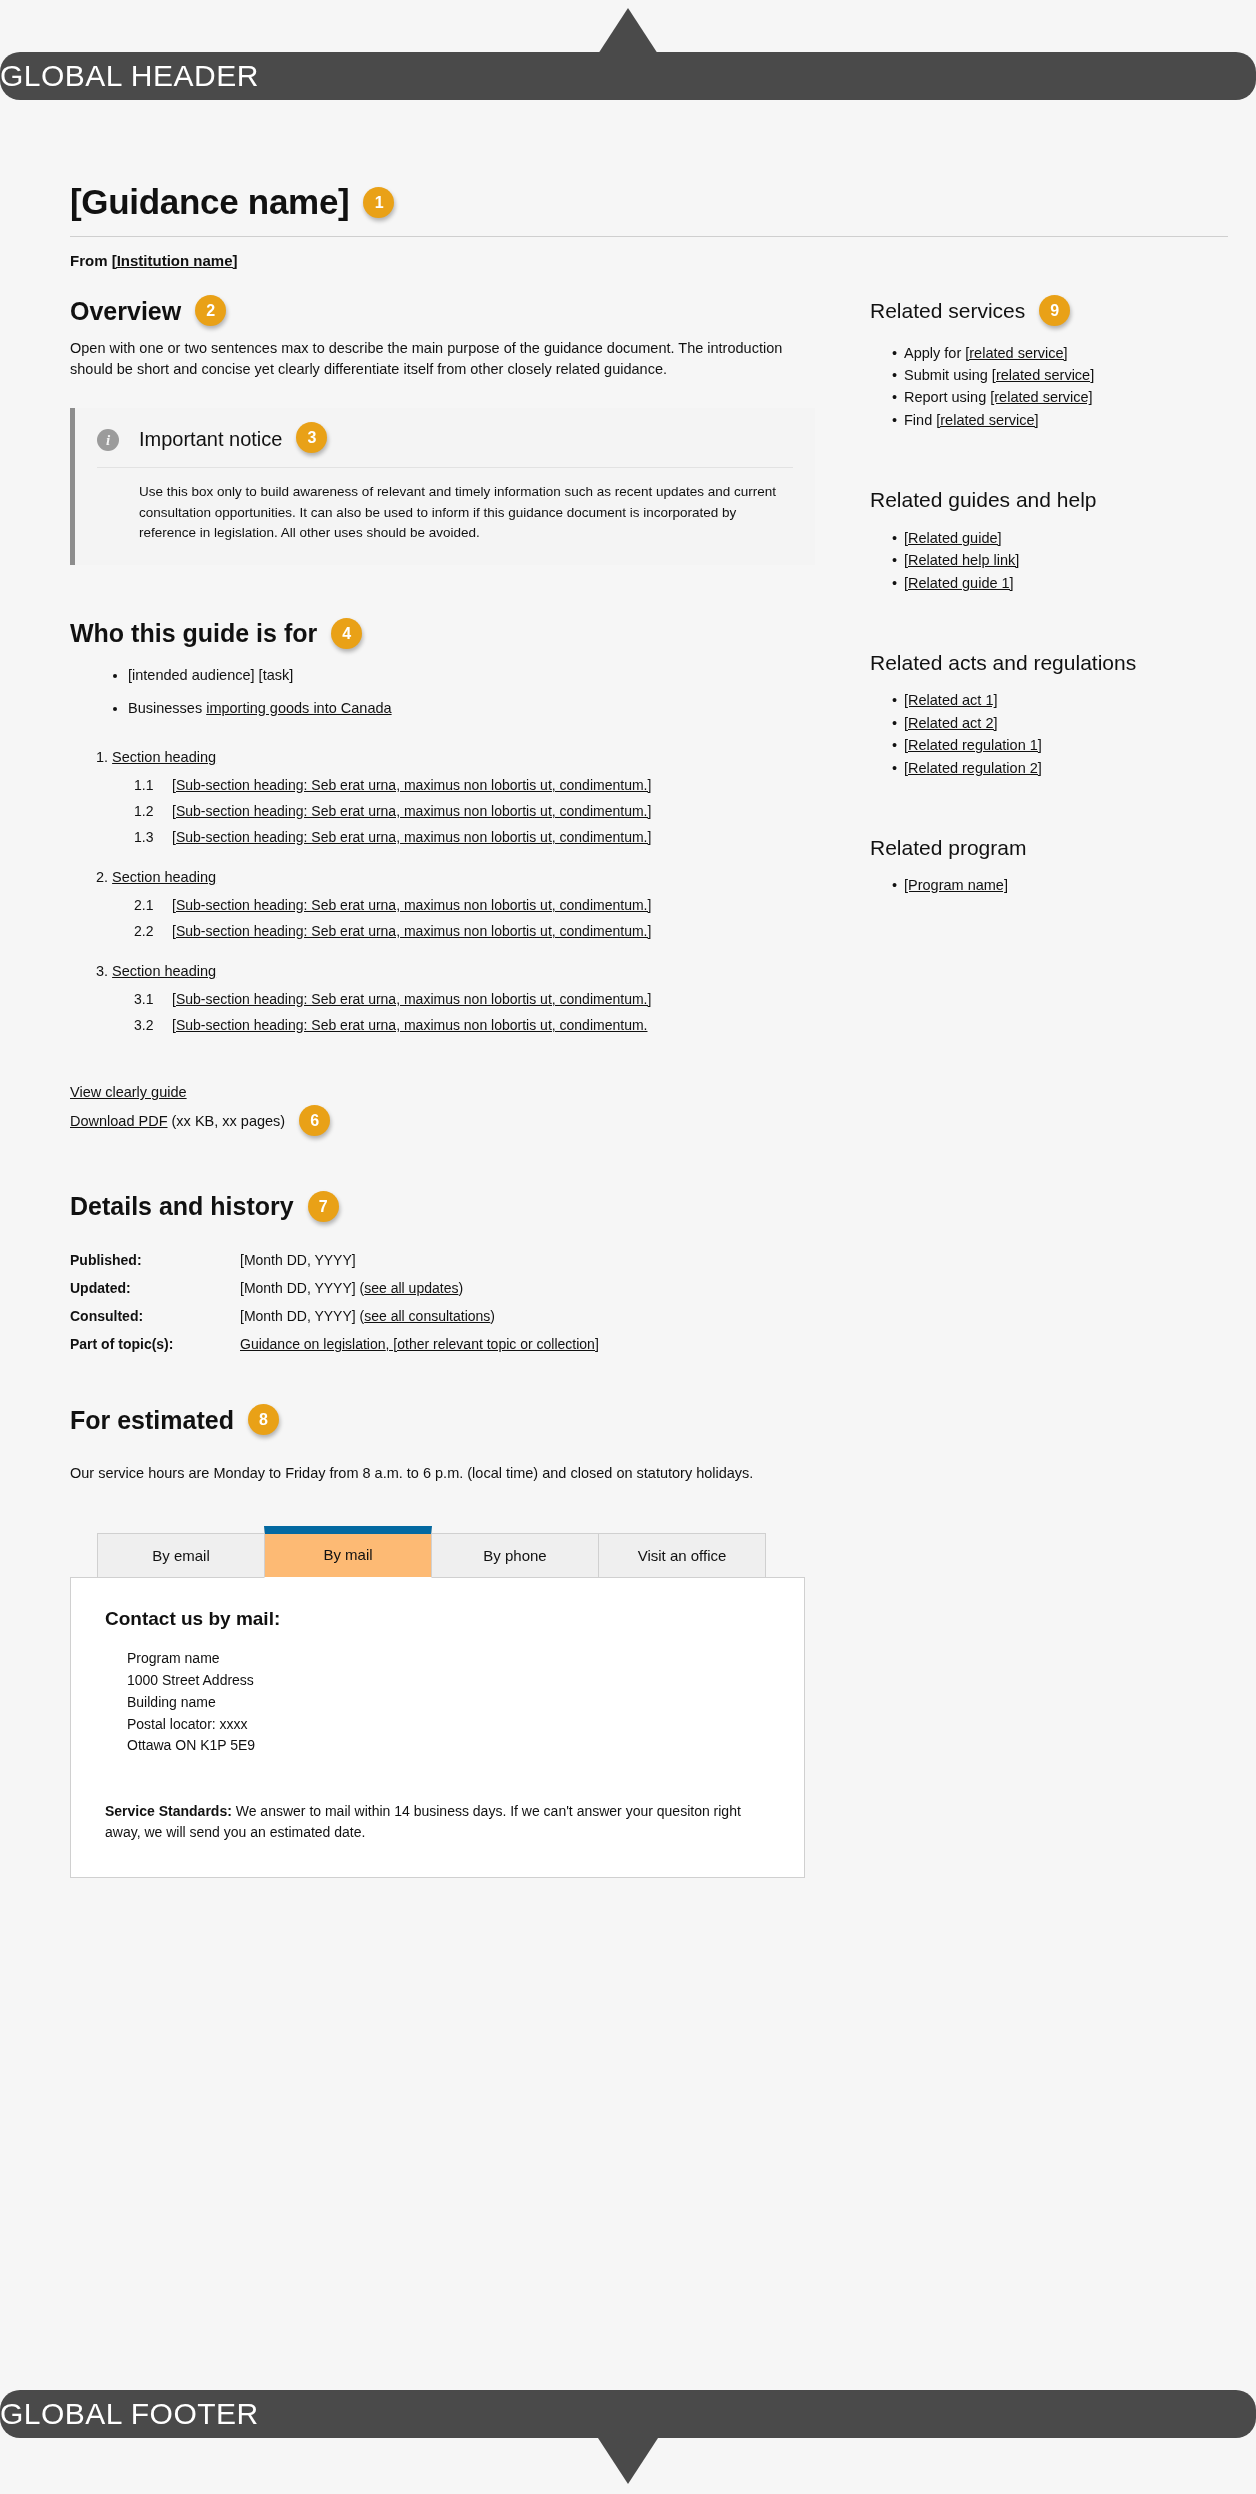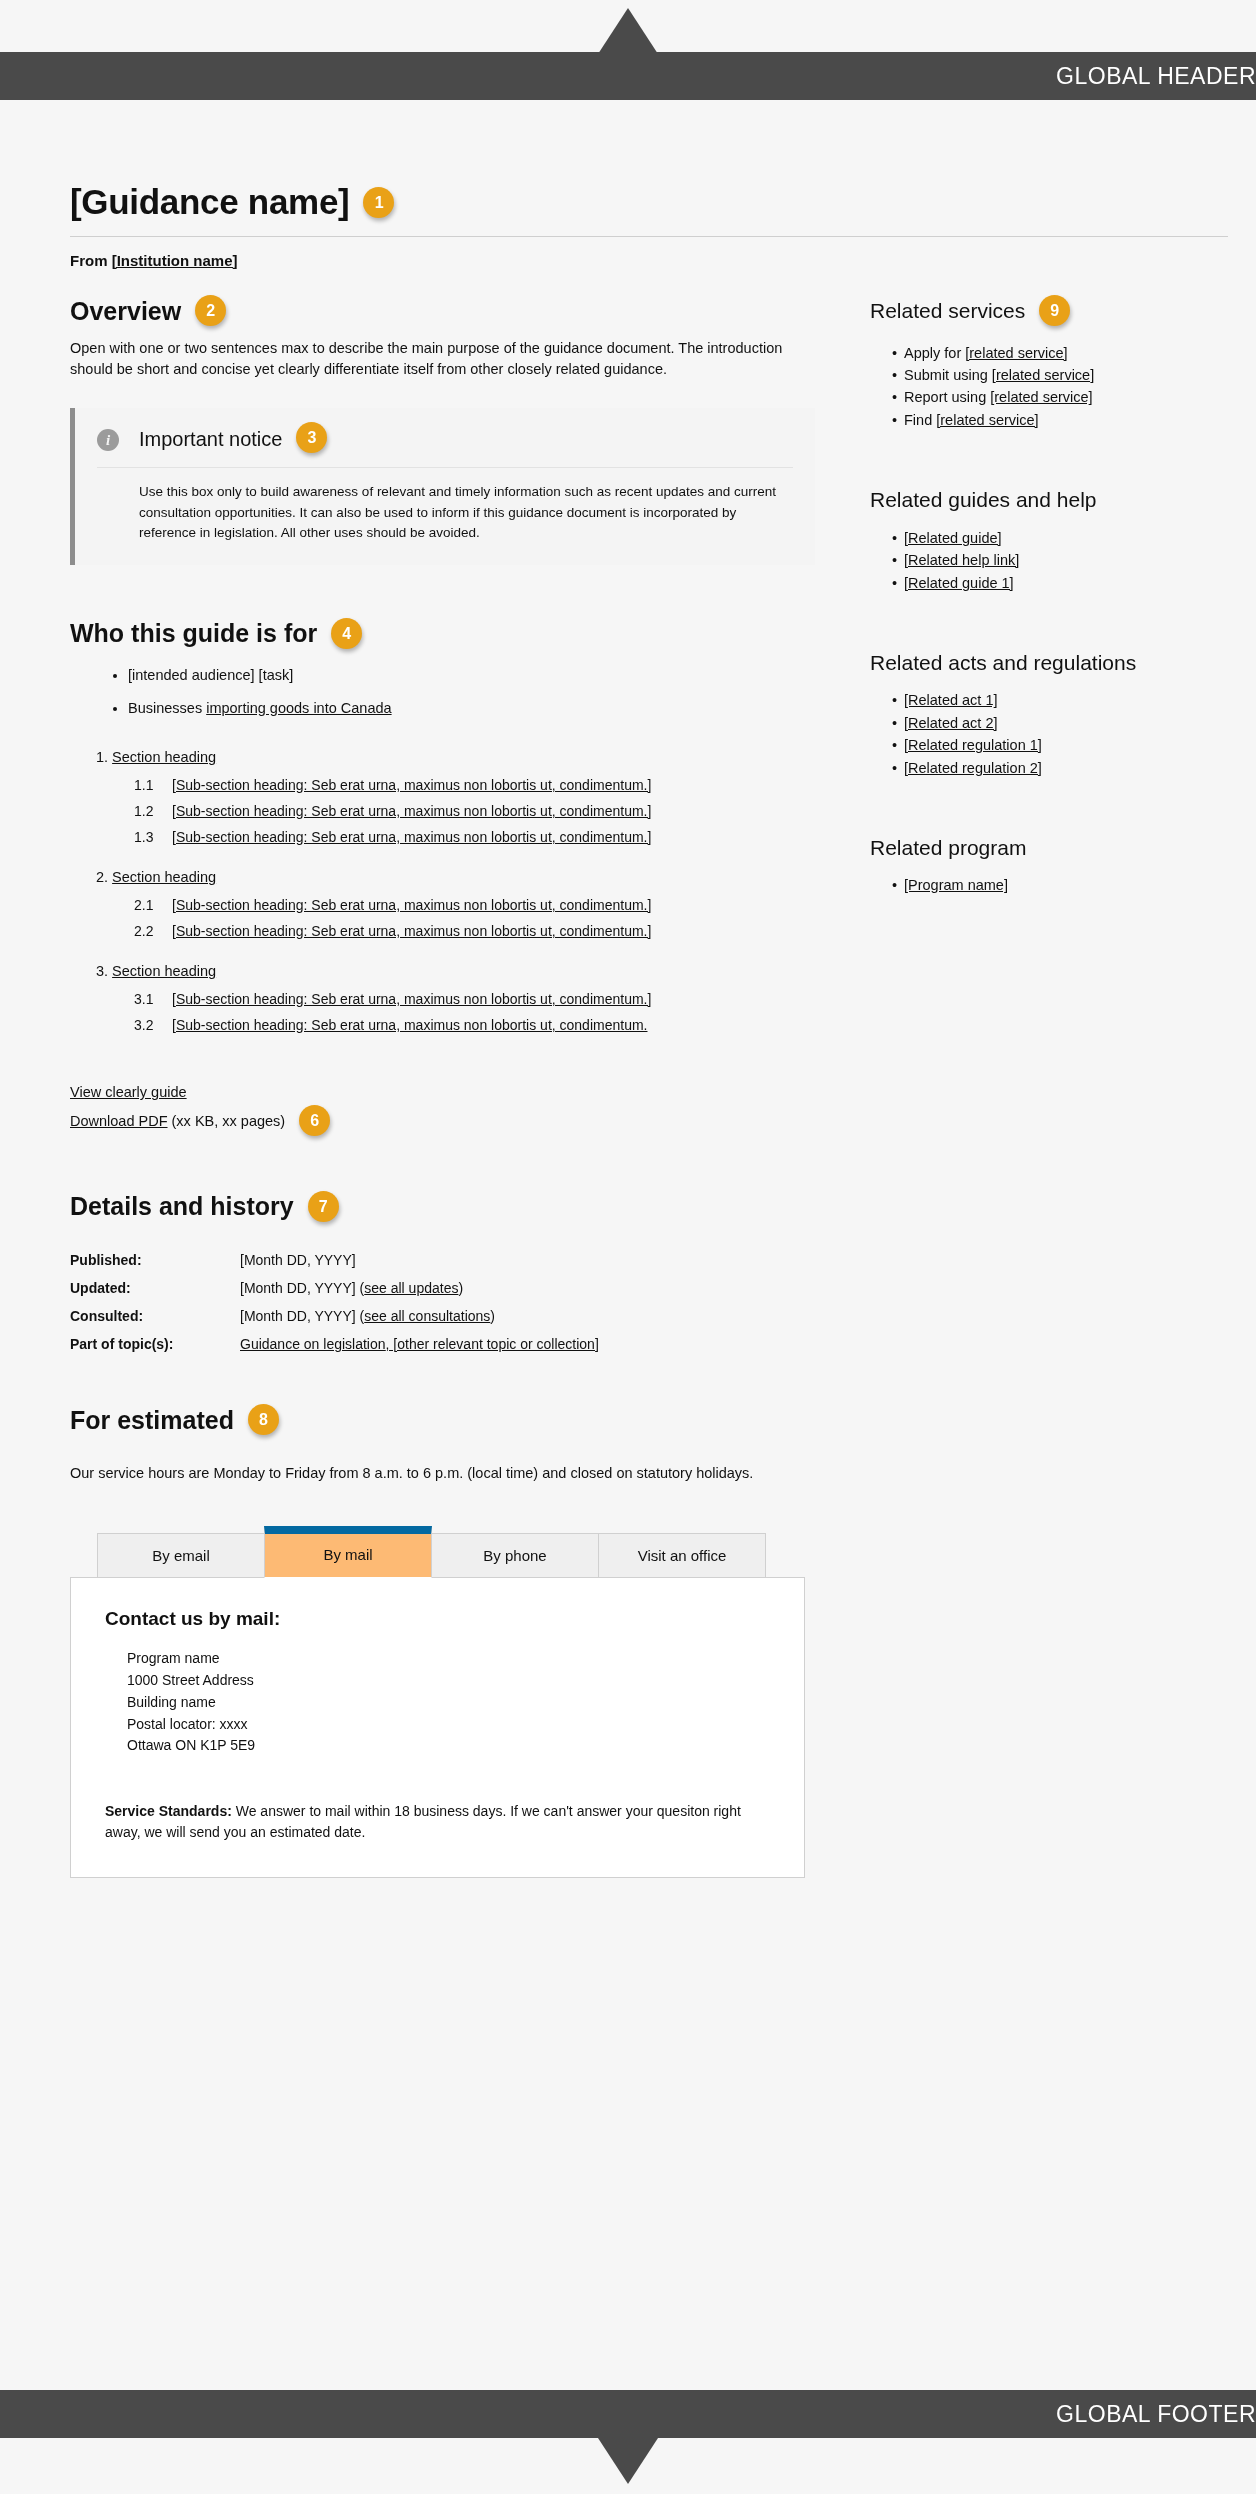--- a/index.html
+++ b/index.html
@@ -11,28 +11,29 @@
     font-family: "Liberation Sans", sans-serif;
     color: #111;
     position: relative;
     overflow: hidden;
   }
 
   
   .bar {
     background: #4a4a4a;
     color: #ffffff;
-    text-align: right;
-    font-size: 23px;
+    text-align: left;
+    font-size: 30px;
     letter-spacing: .5px;
     height: 48px;
     line-height: 48px;
     width: 100%;
     position: absolute;
     left: 0;
+    border-radius: 20px;
   }
   .bar.header { top: 52px; }
   .bar.footer { top: 2390px; }
 
   .arrow-up, .arrow-down {
     position: absolute;
     left: 50%;
     transform: translateX(-50%);
     width: 0; height: 0;
   }
@@ -396,21 +397,21 @@
       <div class="tab-panel">
         <div class="panel-title">Contact us by mail:</div>
         <div class="addr">
           <div>Program name</div>
           <div>1000 Street Address</div>
           <div>Building name</div>
           <div>Postal locator: xxxx</div>
           <div>Ottawa ON  K1P 5E9</div>
         </div>
         <p class="standards">
-          <b>Service Standards:</b><span> We answer to mail within 18 business days. If we can't answer your quesiton right away, we will send you an estimated date.</span>
+          <b>Service Standards:</b><span> We answer to mail within 14 business days. If we can't answer your quesiton right away, we will send you an estimated date.</span>
         </p>
       </div>
 
     </div>
 
     <div class="col-side">
 
       <div class="side-head">
         <span>Related services</span><span class="badge">9</span>
       </div>

